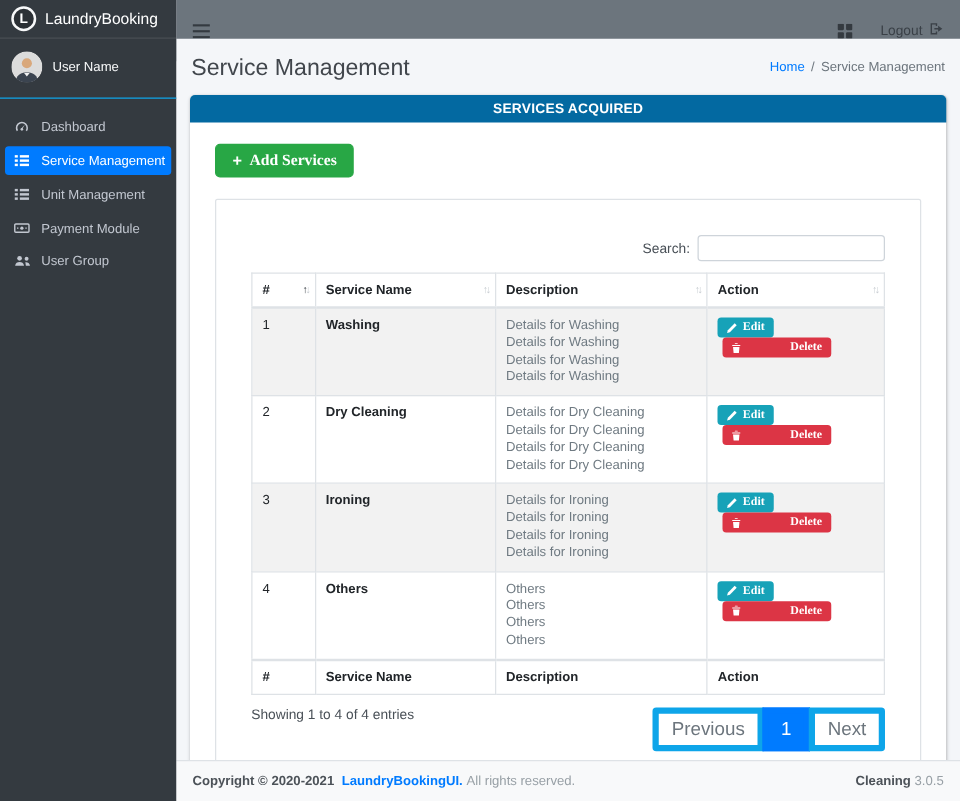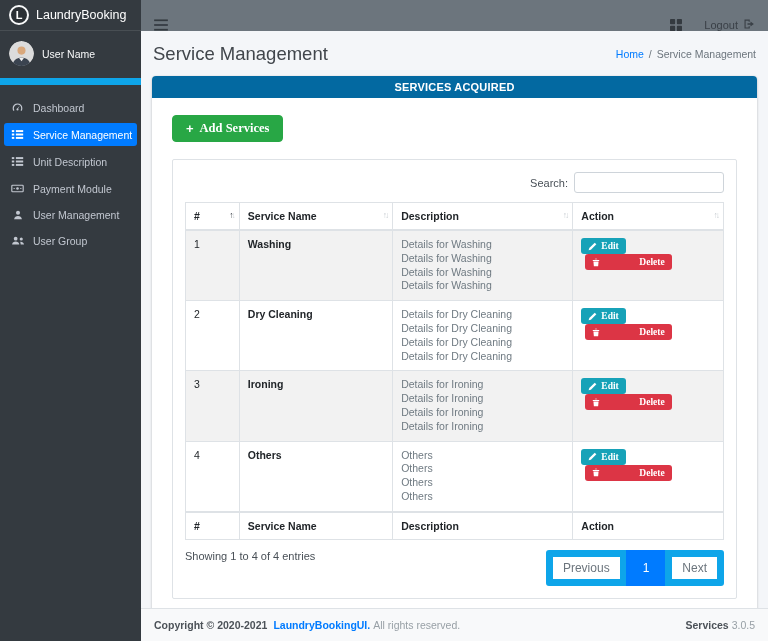--- a/index.html
+++ b/index.html
@@ -4,21 +4,21 @@
 <style>
   * { box-sizing: border-box; margin: 0; padding: 0; }
   html, body { width: 768px; height: 641px; overflow: hidden; }
   body { font-family: "Liberation Sans", sans-serif; background: #f4f6f9; position: relative; }
 
   
   .sidebar { position: absolute; left: 0; top: 0; width: 141px; height: 641px; background: #343a40; z-index: 2; }
   .brand { height: 31px; display: flex; align-items: center; gap: 7px; padding: 0 9px; border-bottom: 1px solid rgba(255,255,255,.1); cursor: pointer; }
   .brand-logo { width: 20px; height: 20px; border-radius: 50%; background: #2b3035; border: 2px solid #f8f9fa; color: #fff; font-weight: bold; font-size: 11px; display: flex; align-items: center; justify-content: center; flex: 0 0 auto; }
   .brand-text { color: #fff; font-size: 12.5px; white-space: nowrap; }
-  .user-panel { display: flex; align-items: center; gap: 8px; padding: 10px 9px 12px; border-bottom: 7px solid #0ea5e9; }
+  .user-panel { display: flex; align-items: center; gap: 8px; padding: 10px 9px 12px; border-bottom: 1px solid #0ea5e9; }
   .avatar { width: 25px; height: 25px; border-radius: 50%; overflow: hidden; flex: 0 0 auto; }
   .user-name { color: #f8f9fa; font-size: 10.5px; }
   .nav { padding: 11px 4px; display: flex; flex-direction: column; gap: 4px; }
   .nav-item { display: flex; align-items: center; gap: 8px; padding: 5px 6px; color: #c2c7d0; font-size: 10.5px; border-radius: 3px; cursor: pointer; white-space: nowrap; }
   .nav-item .nicon { width: 15px; display: flex; justify-content: center; flex: 0 0 auto; }
   .nav-item.active { background: #007bff; color: #fff; }
 
   
   .topbar { position: absolute; left: 141px; top: 0; right: 0; height: 49px; background: #6c757d; display: flex; align-items: center; padding: 0 13px; color: #343a40; }
   .hamburger { display: flex; align-items: center; cursor: pointer; }
@@ -33,21 +33,21 @@
   .breadcrumb { font-size: 10.5px; color: #6c757d; display: flex; gap: 5px; align-items: center; }
   .breadcrumb .bc-home { color: #007bff; text-decoration: none; cursor: pointer; padding-left: 44px; }
 
   .card { margin: 0 11px; background: #fff; border-radius: 4px; box-shadow: 0 0 1px rgba(0,0,0,.125), 0 1px 3px rgba(0,0,0,.2); }
   .card-header { background: #0369a1; color: #fff; text-align: center; font-weight: bold; font-size: 11px; padding: 5px 8px; border-radius: 4px 4px 0 0; letter-spacing: .2px; }
   .card-body { padding: 17px 20px 16px; }
 
   .btn-add { background: #28a745; border: 1px solid #28a745; color: #fff; border-radius: 4px; padding: 5px 13px; font-family: "Liberation Serif", serif; font-weight: bold; font-size: 12.5px; display: inline-flex; align-items: center; gap: 6px; cursor: pointer; }
   .btn-add .plus { font-family: "Liberation Sans", sans-serif; font-weight: bold; font-size: 13px; line-height: 1; }
 
-  .panel { border: 1px solid #dee2e6; border-radius: 2px; margin-top: 17px; padding: 12px; }
+  .panel { border: 1px solid #dee2e6; border-radius: 2px; margin-top: 17px; padding: 28px; }
   .search-row { display: flex; justify-content: flex-end; align-items: center; gap: 6px; font-size: 11px; color: #495057; margin-bottom: 9px; }
   .search-input { width: 150px; height: 21px; border: 1px solid #ced4da; border-radius: 3px; padding: 0 6px; font-size: 11px; color: #495057; outline: none; }
 
   table { width: 100%; border-collapse: collapse; font-size: 10.5px; color: #212529; table-layout: fixed; }
   th, td { border: 1px solid #dee2e6; text-align: left; vertical-align: top; }
   thead th { padding: 7px 8px; border-bottom-width: 2px; cursor: pointer; position: relative; }
   thead th .sort { position: absolute; right: 5px; top: 7px; font-size: 8.5px; letter-spacing: -2px; color: #c8cdd2; }
   thead th .sort .on { color: #3a4047; }
   tbody td { padding: 7px 8px; }
   tbody tr.odd { background: #f2f2f2; }
@@ -55,21 +55,21 @@
   .desc div { color: #6f7a82; line-height: 13.8px; }
   tfoot th { padding: 7px 8px; border-top-width: 2px; }
 
   .btn-sm { color: #fff; border: none; border-radius: 3px; padding: 3px 7px; font-family: "Liberation Serif", serif; font-weight: bold; font-size: 9.5px; display: inline-flex; align-items: center; gap: 4px; cursor: pointer; }
   .btn-edit { background: #17a2b8; }
   .btn-del { background: #dc3545; margin-left: 4px; gap: 39px; }
 
   .table-footer { display: flex; justify-content: space-between; margin-top: 10px; }
   .dt-info { font-size: 11px; color: #495057; }
   .pagination { display: flex; }
-  .page-btn { border: 7px solid #0ea5e9; background: #fff; padding: 4px 10px; font-size: 12px; color: #6c757d; cursor: pointer; margin-left: -1px; }
+  .page-btn { border: 5px solid #0ea5e9; background: #fff; padding: 4px 10px; font-size: 15px; color: #6c757d; cursor: pointer; margin-left: -1px; }
   .page-btn:first-child { border-radius: 3px 0 0 3px; margin-left: 0; }
   .page-btn:last-child { border-radius: 0 3px 3px 0; }
   .page-btn.active { background: #007bff; border-color: #007bff; color: #fff; }
 
   
   .footer { position: absolute; left: 141px; right: 0; bottom: 0; height: 33px; background: #f8f9fa; border-top: 1px solid #dee2e6; display: flex; align-items: center; justify-content: space-between; padding: 0 13px; font-size: 10.5px; color: #98a0a6; }
   .footer .strong { color: #4c5258; font-weight: bold; }
   .footer .brand-link { color: #007bff; font-weight: bold; text-decoration: none; cursor: pointer; margin: 0 3px; }
   .footer .left span { margin-right: 3px; }
 </style>
@@ -120,40 +120,31 @@
       <span class="nicon">
         <svg viewBox="0 0 16 16" width="13" height="13" fill="currentColor">
             <rect x="1" y="2.6" width="3" height="2.4"></rect>
             <rect x="6" y="2.6" width="9" height="2.4"></rect>
             <rect x="1" y="6.8" width="3" height="2.4"></rect>
             <rect x="6" y="6.8" width="9" height="2.4"></rect>
             <rect x="1" y="11" width="3" height="2.4"></rect>
             <rect x="6" y="11" width="9" height="2.4"></rect>
           </svg>
       </span>
-      <span>Unit Description</span>
+      <span>Unit Management</span>
     </div>
     <div class="nav-item">
       <span class="nicon">
         <svg viewBox="0 0 16 16" width="13" height="13">
             <rect x="1" y="4" width="14" height="8" rx="1" fill="none" stroke="currentColor" stroke-width="1.4"></rect>
             <circle cx="8" cy="8" r="1.6" fill="currentColor"></circle>
             <path d="M3.2 8h1.4M11.4 8h1.4" stroke="currentColor" stroke-width="1.2"></path>
           </svg>
       </span>
       <span>Payment Module</span>
-    </div>
-    <div class="nav-item">
-      <span class="nicon">
-        <svg viewBox="0 0 16 16" width="12" height="12" fill="currentColor">
-            <circle cx="8" cy="5" r="2.7"></circle>
-            <path d="M2.8 13.6c.5-3.1 2.6-4.4 5.2-4.4s4.7 1.3 5.2 4.4z"></path>
-          </svg>
-      </span>
-      <span>User Management</span>
     </div>
     <div class="nav-item">
       <span class="nicon">
         <svg viewBox="0 0 18 14" width="14" height="12" fill="currentColor">
             <circle cx="6" cy="4" r="2.4"></circle>
             <path d="M1.4 11.6c.4-2.7 2.3-3.8 4.6-3.8s4.2 1.1 4.6 3.8z"></path>
             <circle cx="13.2" cy="4.4" r="2"></circle>
             <path d="M11.9 8c2.1-.3 4.4.8 4.8 3.6h-4.2z"></path>
           </svg>
       </span>
@@ -360,16 +351,16 @@
       </div>
     </div>
   </section>
 </main>
 
 <footer class="footer">
   <div class="left">
     <span class="strong">Copyright © 2020-2021</span><span class="brand-link">LaundryBookingUI.</span><span>All rights reserved.</span>
   </div>
   <div class="right">
-    <span class="strong">Services</span>
+    <span class="strong">Cleaning</span>
     <span>3.0.5</span>
   </div>
 </footer>
 
 </body></html>

